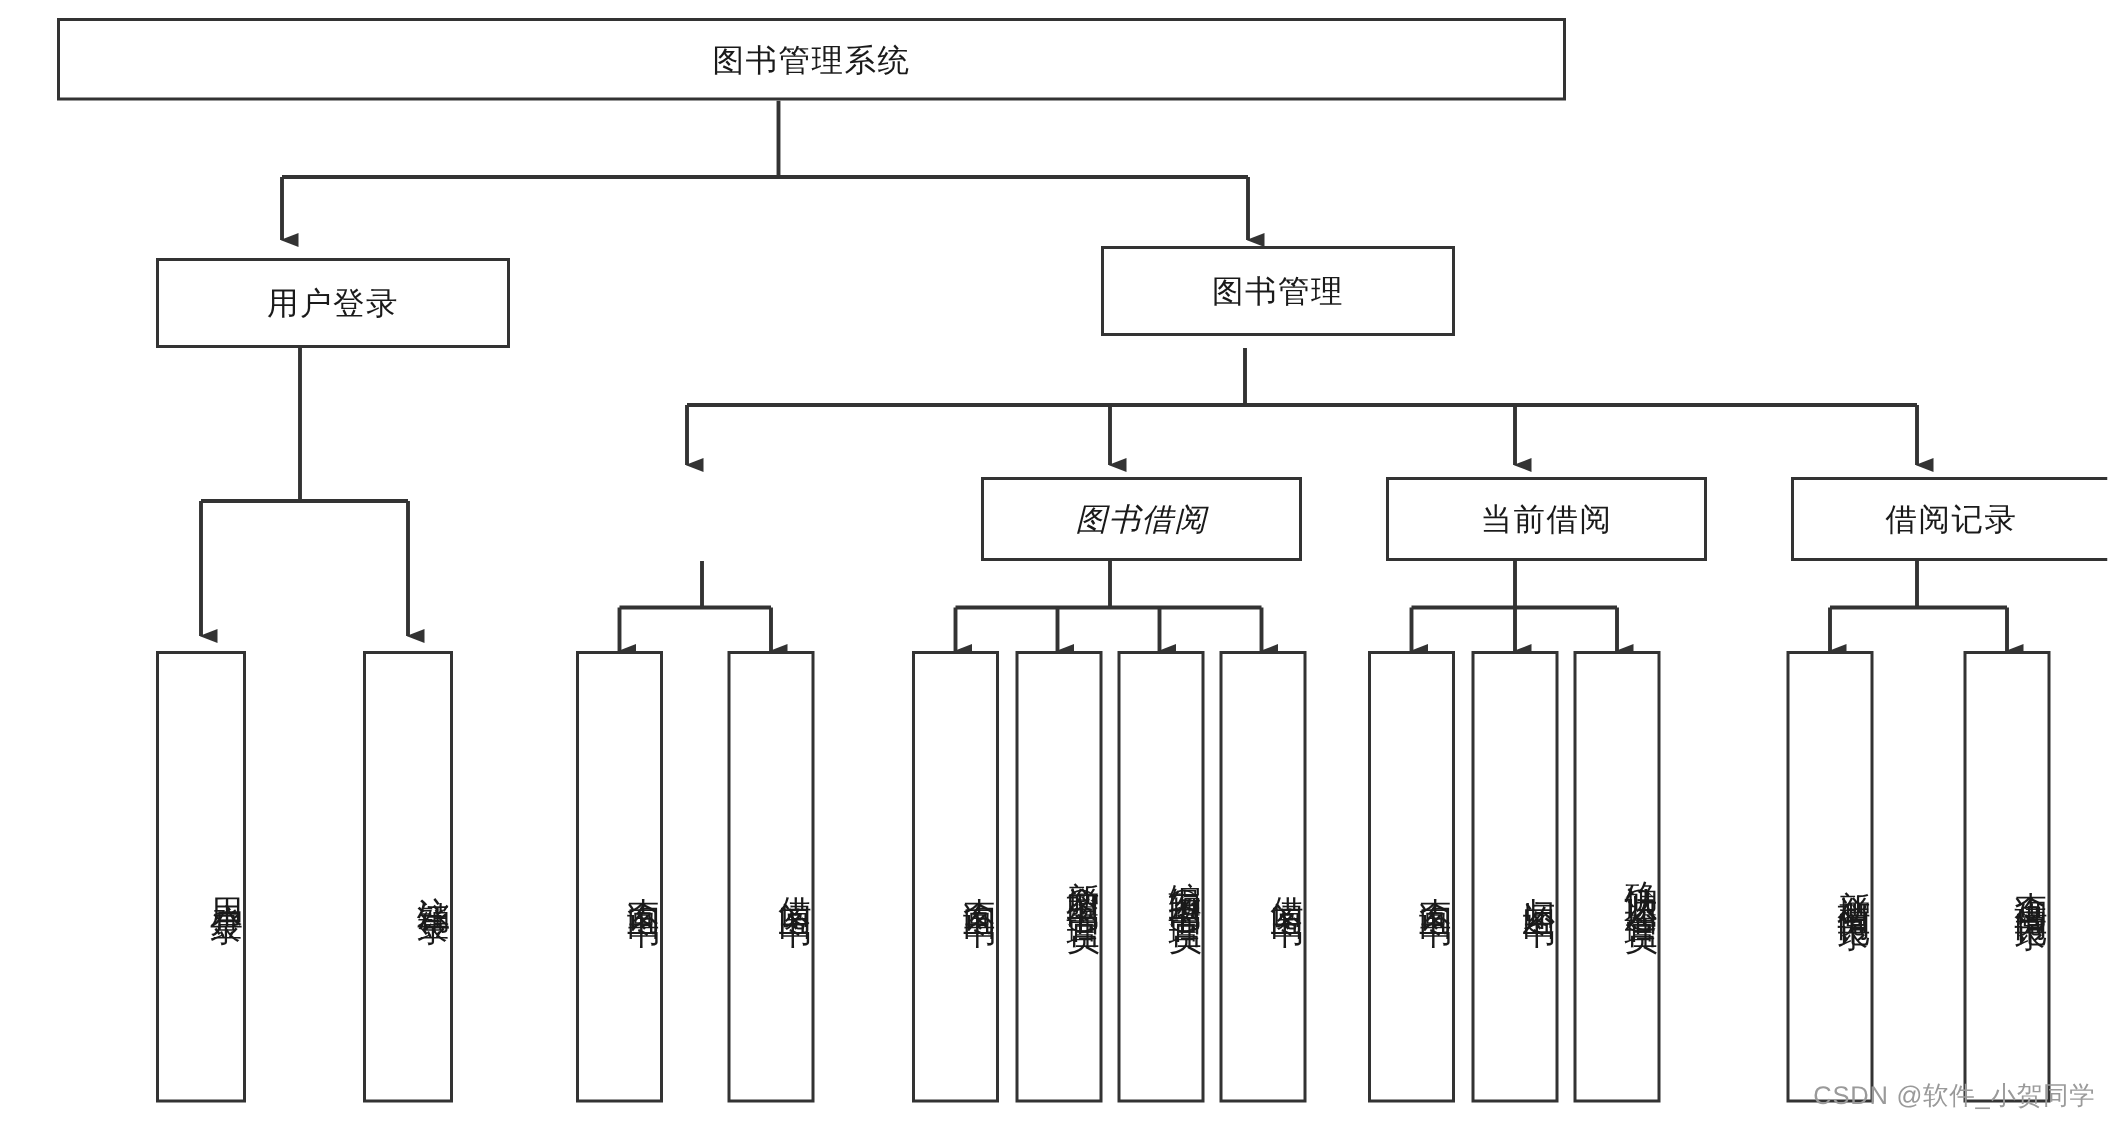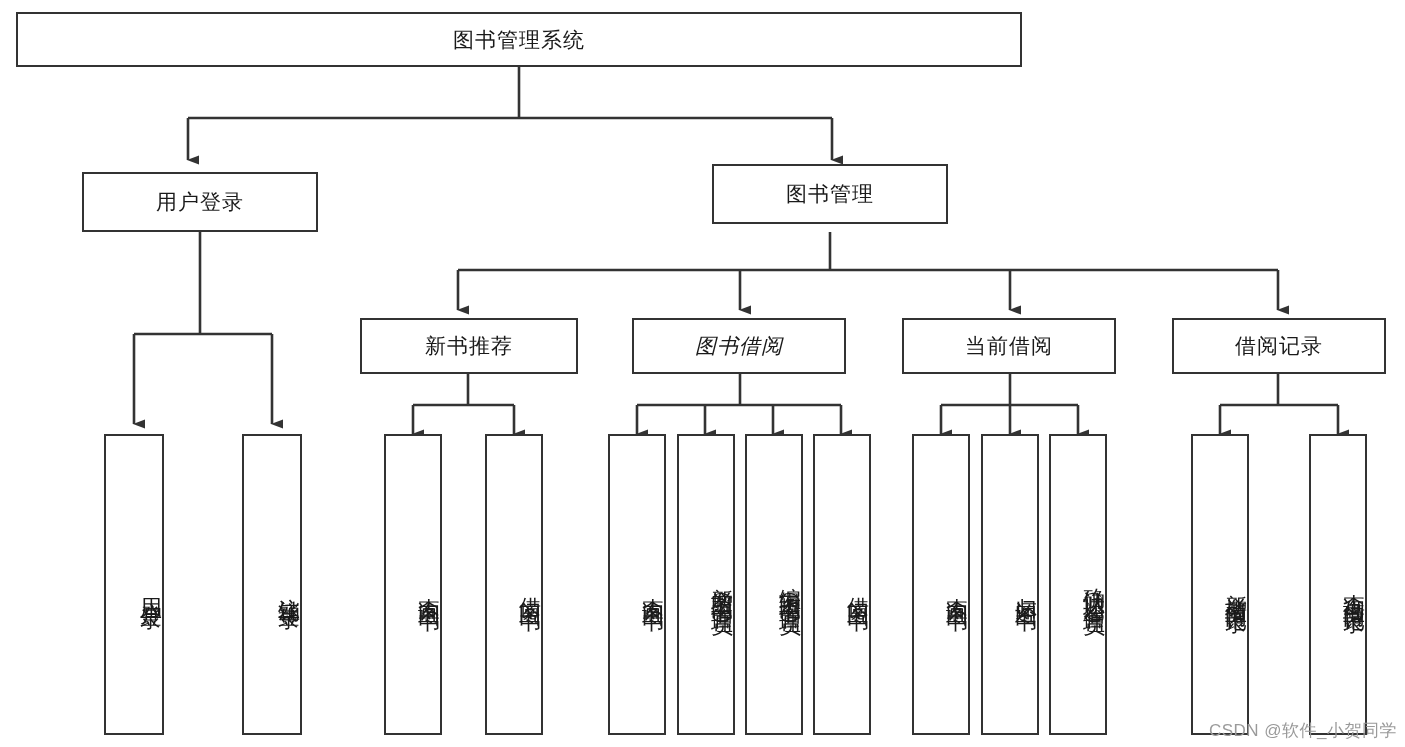--- a/index.html
+++ b/index.html
@@ -31,20 +31,21 @@
     border: 2.5px solid #333333;
     background: #ffffff;
     display: flex;
     align-items: center;
     justify-content: center;
     color: #1a1a1a;
   }
   .node.horiz {
     font-size: 21px;
     letter-spacing: 1px;
+    margin-left: 22px;
   }
   .node.vert {
     writing-mode: vertical-rl;
     text-orientation: upright;
     font-size: 22px;
     letter-spacing: 4px;
     line-height: 1;
     padding-top: 6px;
     align-items: flex-start;
     justify-content: center;
@@ -125,23 +126,20 @@
     <span>图书管理系统</span>
   </div>
 
   <div class="node horiz" style="left:82px; top:172px; width:236px; height:60px;">
     <span>用户登录</span>
   </div>
   <div class="node horiz" style="left:712px; top:164px; width:236px; height:60px;">
     <span>图书管理</span>
   </div>
 
-  <div class="node horiz" style="left:360px; top:318px; width:218px; height:56px;">
-    <span>新书推荐</span>
-  </div>
   <div class="node horiz" style="left:632px; top:318px; width:214px; height:56px;font-style:italic;">
     <span>图书借阅</span>
   </div>
   <div class="node horiz" style="left:902px; top:318px; width:214px; height:56px;">
     <span>当前借阅</span>
   </div>
   <div class="node horiz" style="left:1172px; top:318px; width:214px; height:56px;">
     <span>借阅记录</span>
   </div>
 

